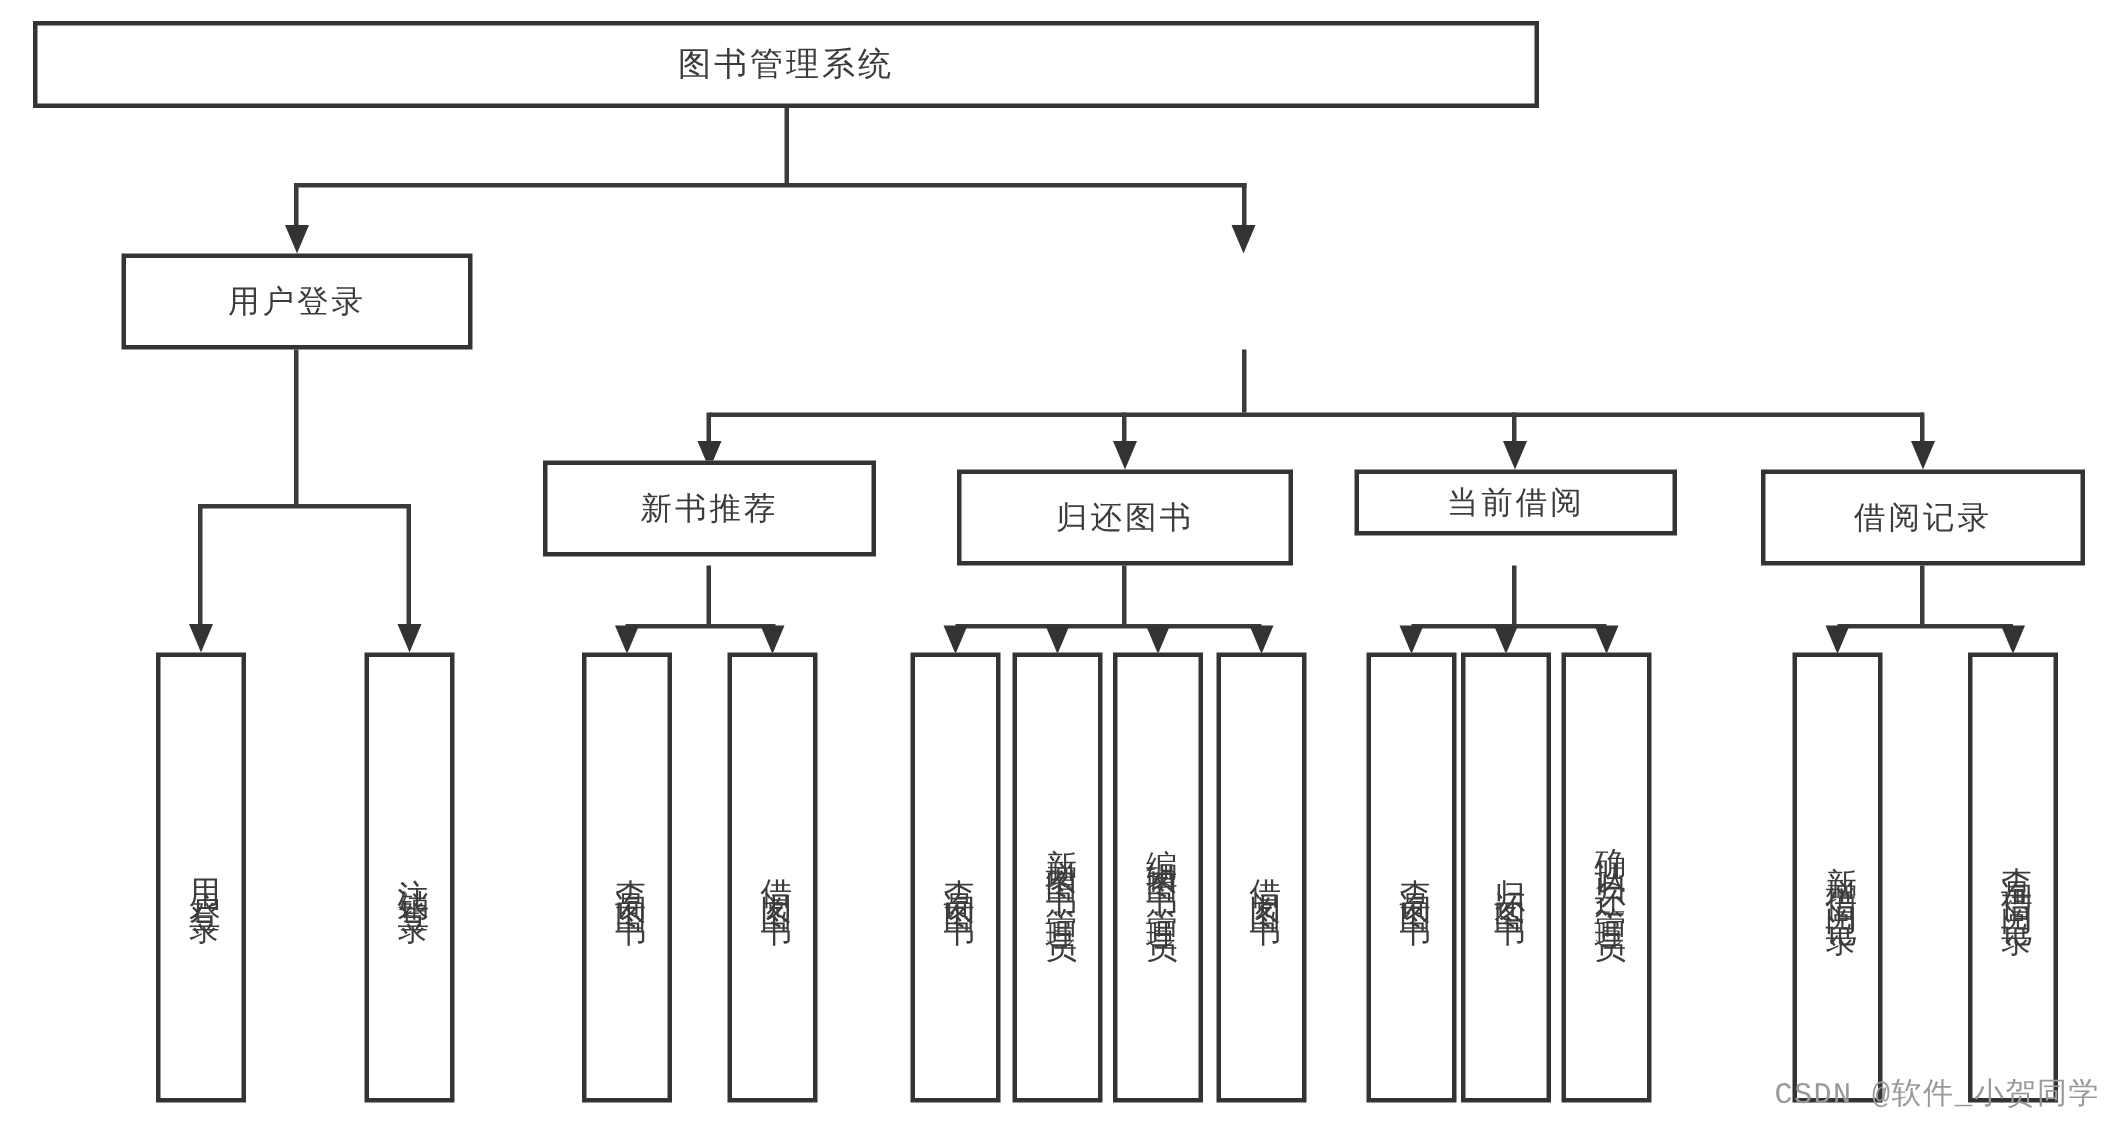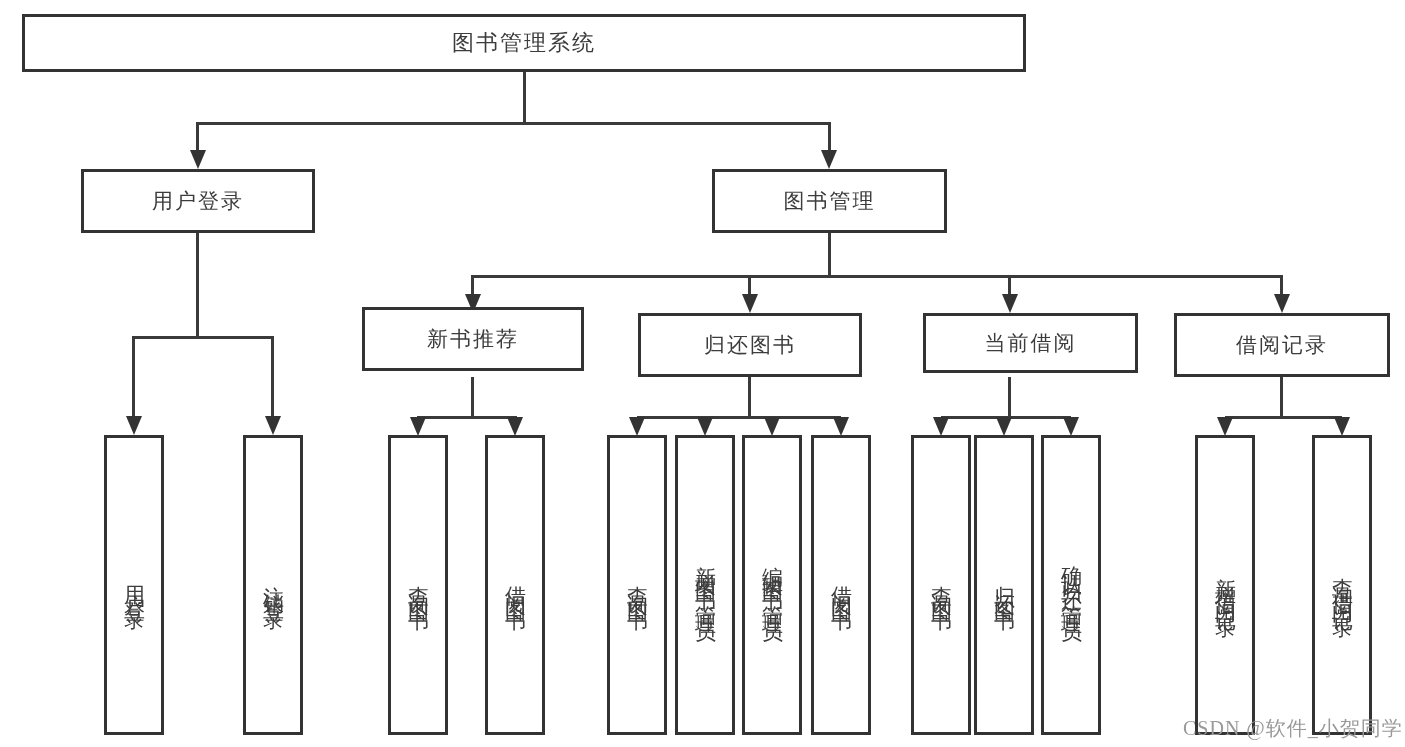--- a/index.html
+++ b/index.html
@@ -1,20 +1,20 @@
 <!DOCTYPE html>
 <html><head>
 <meta charset="utf-8">
 <style>
   html,body{margin:0;padding:0;background:#ffffff;}
   .canvas{
     position:relative;
     width:1405px;height:747px;
     background:#ffffff;
-    font-family:Liberation Serif, serif;
+    font-family:Liberation Mono, monospace;
     color:#3c3c3c;
     overflow:hidden;
   }
   .node{
     position:absolute;
     box-sizing:border-box;
     border:3px solid #333333;
     background:#ffffff;
     display:flex;
     align-items:center;
@@ -61,23 +61,20 @@
   <div class="vl" style="left:523px;top:72px;height:50px;"></div>
   <div class="hl" style="left:197px;top:122px;width:634px;"></div>
   <div class="vl" style="left:196px;top:122px;height:29px;"></div>
   <div class="arrow" style="left:190px;top:150px;"></div>
   <div class="vl" style="left:828px;top:122px;height:29px;"></div>
   <div class="arrow" style="left:821px;top:150px;"></div>
 
   <div class="node" style="left:81px;top:169px;width:234px;height:64px;">
     <span>用户登录</span>
   </div>
-  <div class="node" style="left:712px;top:169px;width:235px;height:64px;">
-    <span>图书管理</span>
-  </div>
 
   <div class="vl" style="left:196px;top:233px;height:103px;"></div>
   <div class="hl" style="left:133px;top:336px;width:141px;"></div>
   <div class="vl" style="left:132px;top:336px;height:80px;"></div>
   <div class="arrow" style="left:126px;top:416px;"></div>
   <div class="vl" style="left:271px;top:336px;height:80px;"></div>
   <div class="arrow" style="left:265px;top:416px;"></div>
 
   <div class="vl" style="left:828px;top:233px;height:42px;"></div>
   <div class="hl" style="left:473px;top:275px;width:809px;"></div>
@@ -89,21 +86,21 @@
   <div class="arrow" style="left:1002px;top:294px;"></div>
   <div class="vl" style="left:1280px;top:275px;height:20px;"></div>
   <div class="arrow" style="left:1274px;top:294px;"></div>
 
   <div class="node" style="left:362px;top:307px;width:222px;height:64px;">
     <span>新书推荐</span>
   </div>
   <div class="node" style="left:638px;top:313px;width:224px;height:64px;">
     <span>归还图书</span>
   </div>
-  <div class="node" style="left:903px;top:313px;width:215px;height:60px;margin-left:20px;">
+  <div class="node" style="left:903px;top:313px;width:215px;height:44px;">
     <span>当前借阅</span>
   </div>
   <div class="node" style="left:1174px;top:313px;width:216px;height:64px;">
     <span>借阅记录</span>
   </div>
 
   <div class="vl" style="left:471px;top:377px;height:39px;"></div>
   <div class="hl" style="left:417px;top:416px;width:100px;"></div>
   <div class="arrow" style="left:410px;top:417px;"></div>
   <div class="arrow" style="left:507px;top:417px;"></div>

